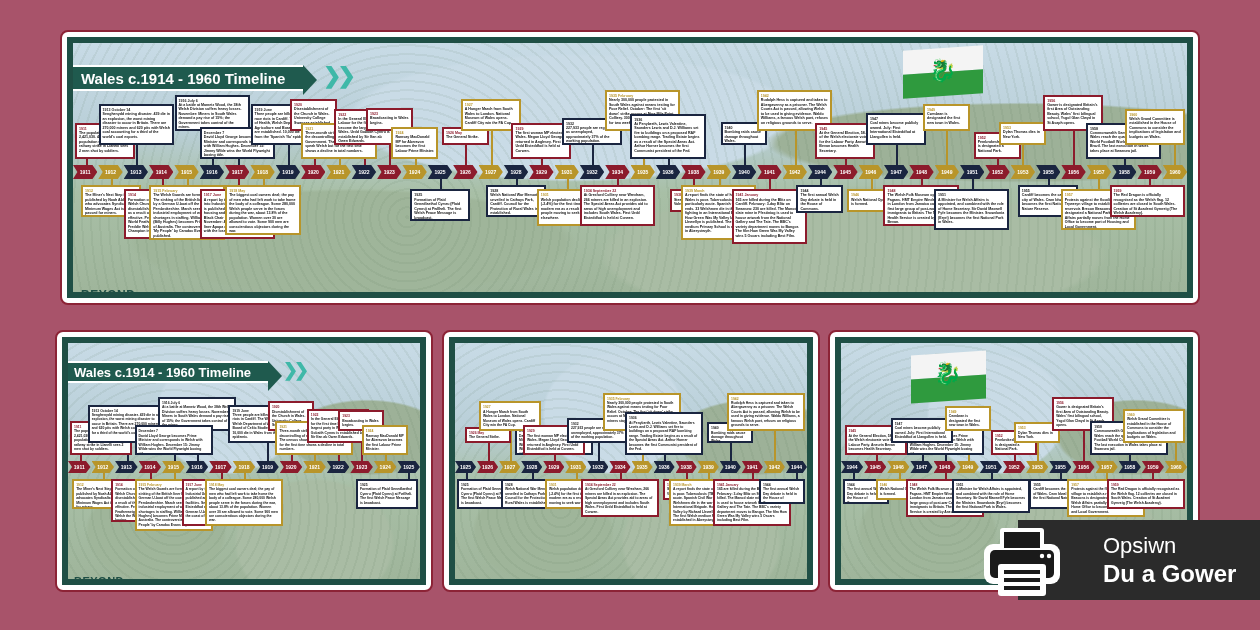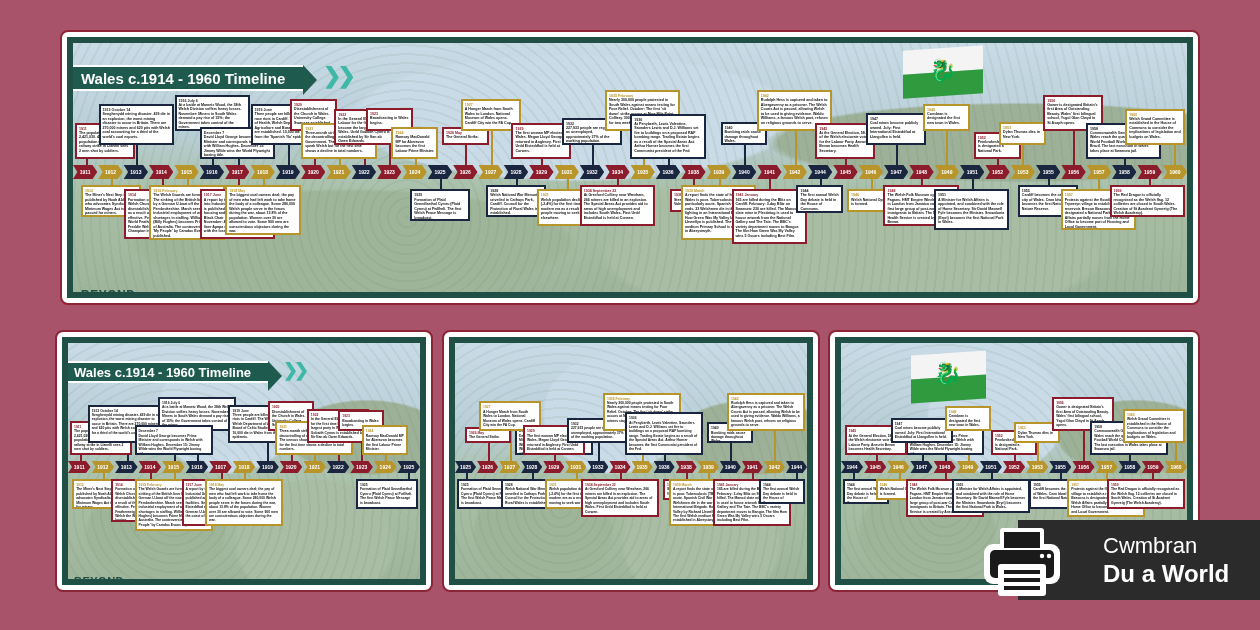--- a/index.html
+++ b/index.html
@@ -695,15 +695,15 @@
     <rect x="8" y="24" width="64" height="28" rx="5" fill="#1a1a1a"></rect>
     <rect x="18" y="2" width="44" height="22" rx="3" fill="#fff"></rect>
     <rect x="22" y="6" width="36" height="16" fill="#1a1a1a"></rect>
     <rect x="16" y="38" width="48" height="32" rx="3" fill="#fff"></rect>
     <rect x="22" y="44" width="36" height="4" fill="#1a1a1a"></rect>
     <rect x="22" y="52" width="36" height="4" fill="#1a1a1a"></rect>
     <rect x="22" y="60" width="36" height="4" fill="#1a1a1a"></rect>
     <circle cx="60" cy="30" r="2.2" fill="#fff"></circle>
     <circle cx="67" cy="30" r="2.2" fill="#fff"></circle>
   </svg>
-  <div class="badge-line1">Cwmbran</div>
-  <div class="badge-line2">Du a World</div>
+  <div class="badge-line1">Opsiwn</div>
+  <div class="badge-line2">Du a Gower</div>
 </div>
 
 </body></html>

